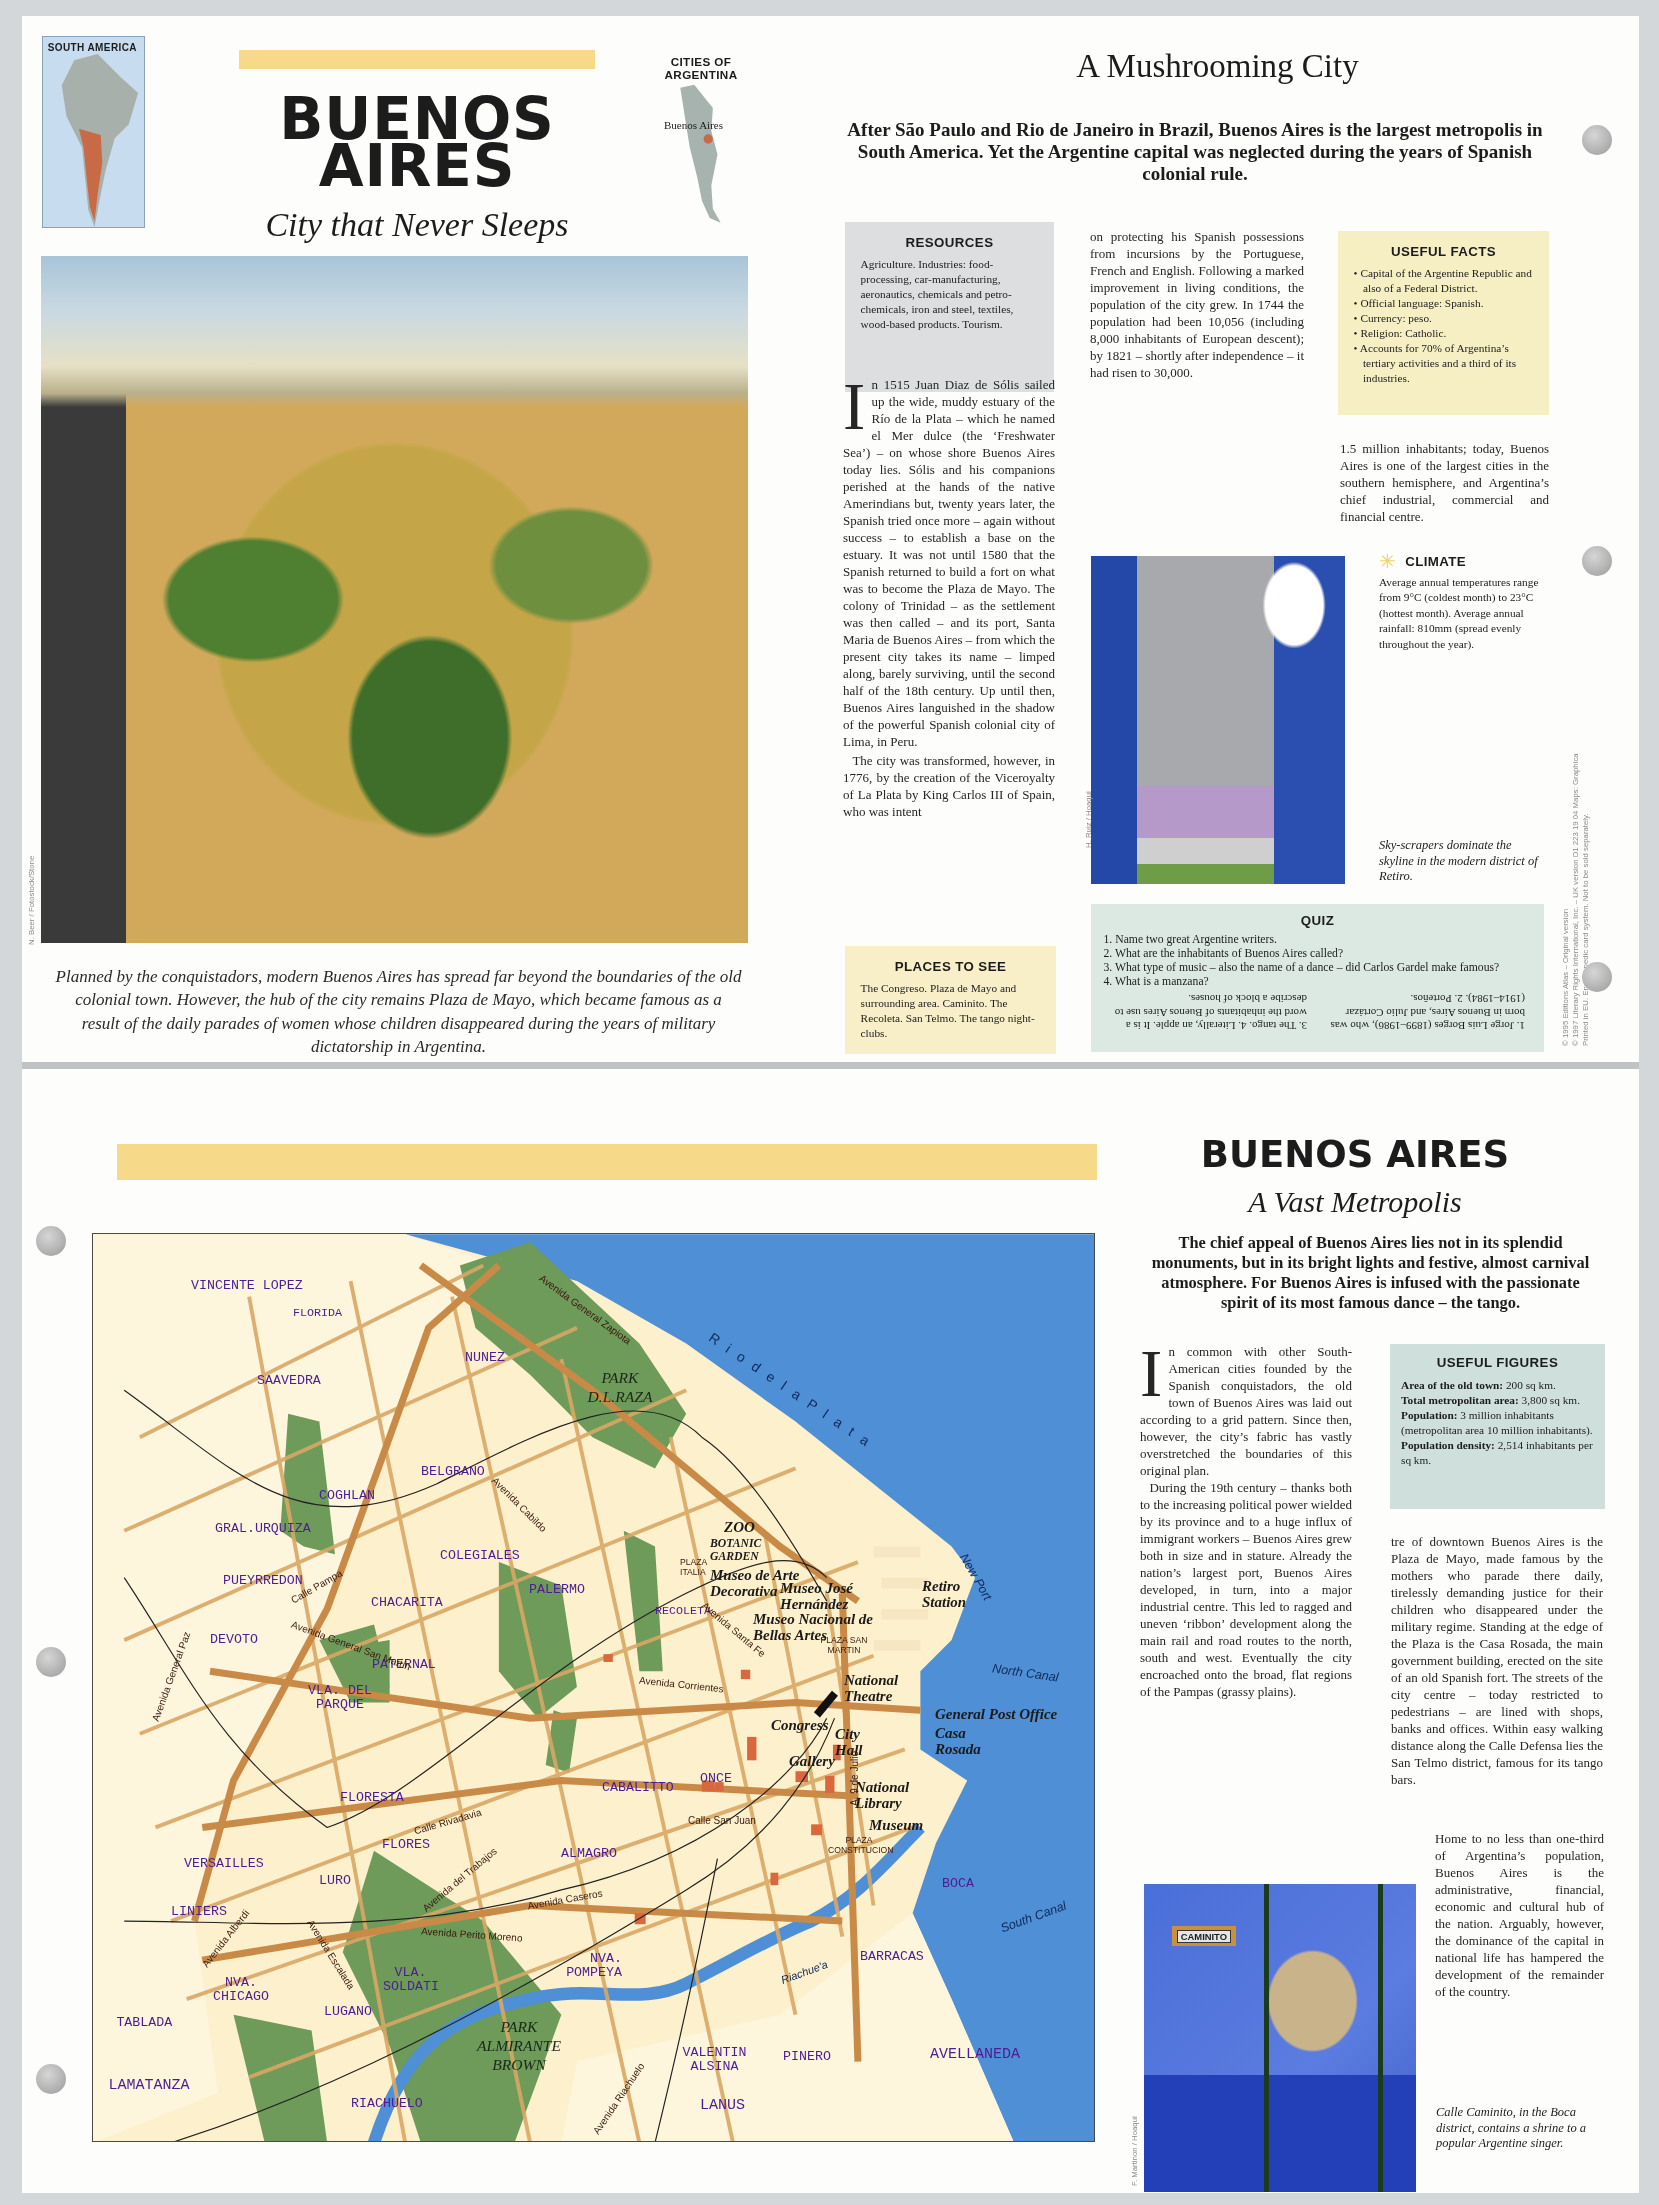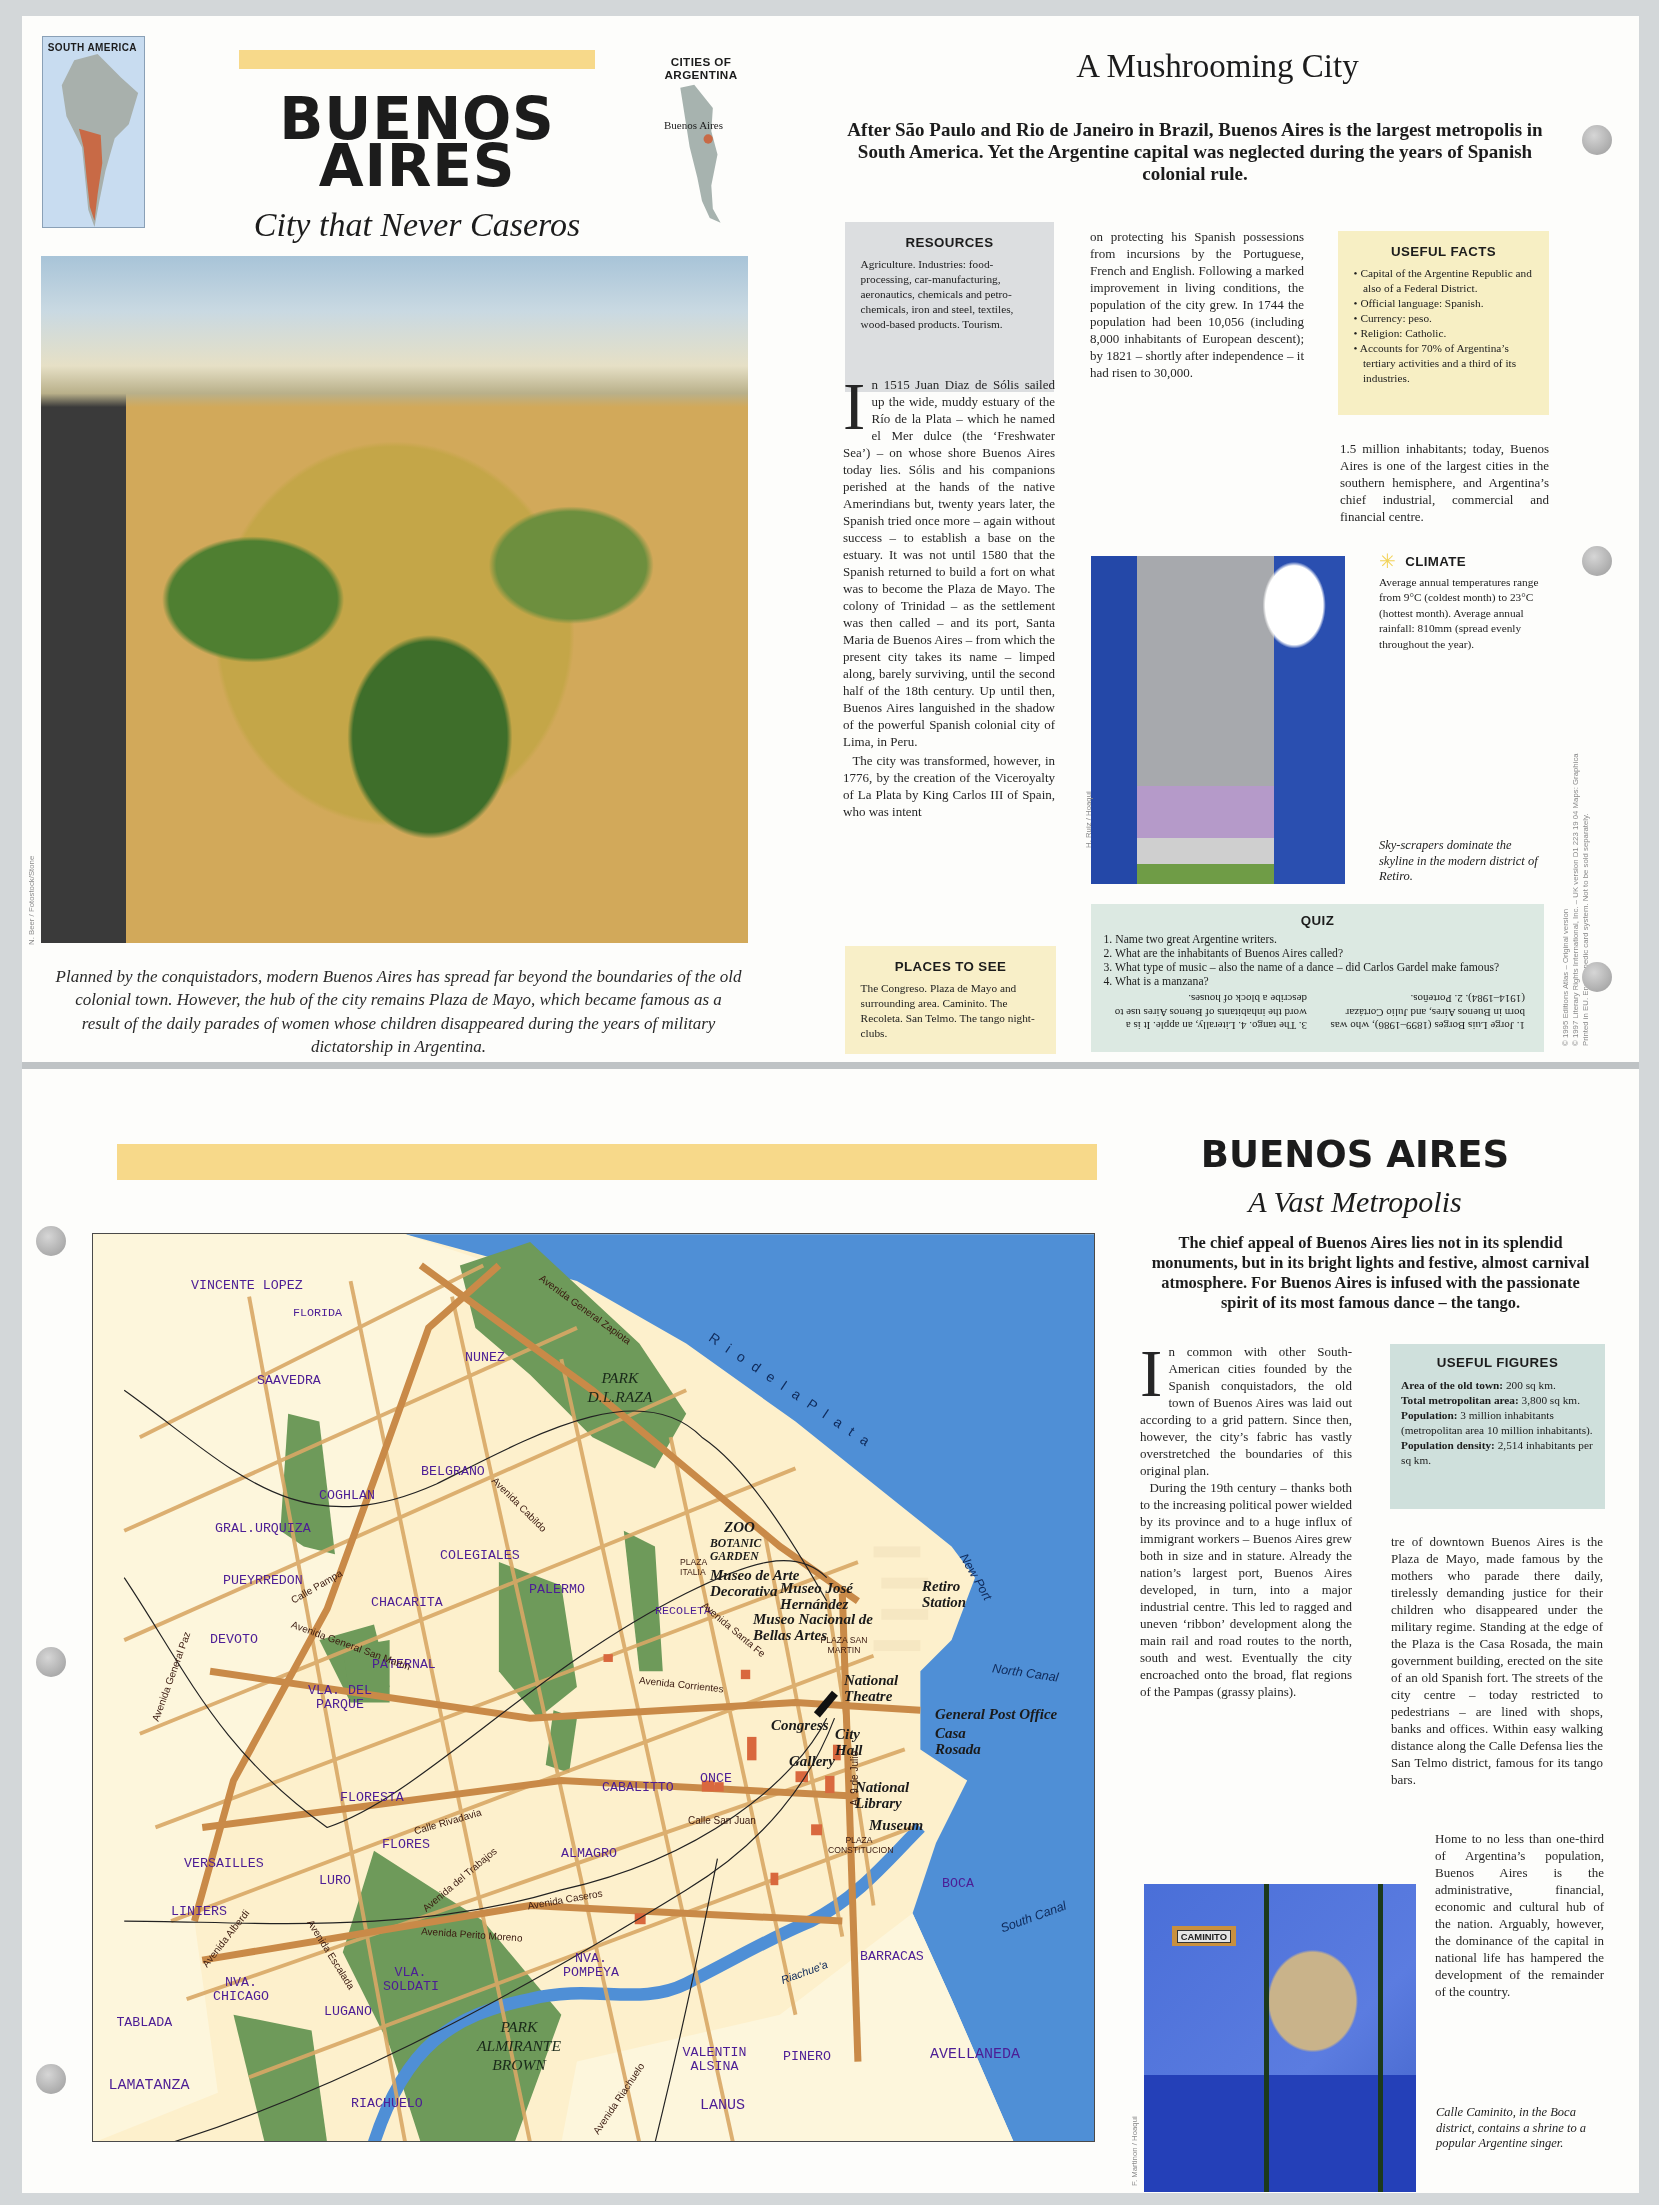--- a/index.html
+++ b/index.html
@@ -64,21 +64,21 @@
   <div class="abs map-label" style="left:4.7px;top:4.7px;font-size:10px;">SOUTH AMERICA</div>
   <svg class="abs" style="left:0;top:17px" width="103" height="173" viewBox="0 0 132 222">
     <path d="M40 8 L70 0 L100 30 L122 50 L110 90 L92 108 L80 150 L72 190 L66 222 L58 200 L54 160 L50 120 L30 80 L24 40 Z" fill="#a8b0ac"></path>
     <path d="M46 96 L74 104 L76 140 L70 180 L66 214 L60 196 L56 160 L52 120 Z" fill="#c86a46"></path>
   </svg>
 </div>
 
 <div class="abs yellow-bar" style="left:239px;top:50px;width:356px;height:19px;"></div>
 <div class="abs title-big" style="left:239px;top:86px;width:356px;">BUENOS</div>
 <div class="abs title-big" style="left:239px;top:133px;width:356px;">AIRES</div>
-<div class="abs subtitle" style="left:239px;top:206px;width:356px;">City that Never Caseros</div>
+<div class="abs subtitle" style="left:239px;top:206px;width:356px;">City that Never Sleeps</div>
 
 <div class="abs map-label" style="left:654px;top:56px;width:94px;text-align:center;font-size:11.7px;line-height:12.5px;">
   <div>CITIES OF</div>
   <div>ARGENTINA</div>
 </div>
 <svg class="abs" style="left:671px;top:84px" width="62" height="141" viewBox="0 0 80 180">
   <path d="M12 4 L30 0 L46 20 L54 30 L52 60 L60 90 L52 130 L54 160 L64 178 L50 172 L40 150 L34 120 L24 80 Z" fill="#a7b3af"></path>
   <circle cx="48" cy="70" r="6" fill="#c86a46"></circle>
 </svg>
 <div class="abs" style="left:664px;top:119px;font-size:11px;">Buenos Aires</div>
@@ -273,21 +273,21 @@
   <div class="lbl" style="left:247px;top:556px;">FLORESTA</div>
   <div class="lbl" style="left:91px;top:590px;margin-top:32px;">VERSAILLES</div>
   <div class="lbl" style="left:289px;top:603px;">FLORES</div>
   <div class="lbl" style="left:226px;top:639px;">LURO</div>
   <div class="lbl" style="left:468px;top:612px;">ALMAGRO</div>
   <div class="lbl" style="left:78px;top:670px;">LINIERS</div>
   <div class="lbl" style="left:849px;top:642px;">BOCA</div>
   <div class="lbl" style="left:767px;top:715px;">BARRACAS</div>
   <div class="lbl" style="left:117px;top:742px;width:62px;white-space:normal;text-align:center;line-height:14px;">NVA. CHICAGO</div>
   <div class="lbl" style="left:290px;top:732px;width:55px;white-space:normal;text-align:center;line-height:14px;">VLA. SOLDATI</div>
-  <div class="lbl" style="left:467px;top:718px;width:62px;white-space:normal;text-align:center;line-height:14px;">NVA. POMPEYA</div>
+  <div class="lbl" style="left:467px;top:718px;width:62px;white-space:normal;text-align:right;line-height:14px;">NVA. POMPEYA</div>
   <div class="lbl" style="left:23.4px;top:781px;">TABLADA</div>
   <div class="lbl" style="left:231px;top:770px;">LUGANO</div>
   <div class="lbl" style="left:15.6px;top:843px;font-size:15px;">LAMATANZA</div>
   <div class="lbl" style="left:258px;top:862px;">RIACHUELO</div>
   <div class="lbl" style="left:584px;top:812px;width:75px;white-space:normal;text-align:center;line-height:14px;">VALENTIN ALSINA</div>
   <div class="lbl" style="left:690px;top:815px;">PINERO</div>
   <div class="lbl" style="left:837px;top:812px;font-size:15px;">AVELLANEDA</div>
   <div class="lbl" style="left:607px;top:863px;font-size:15px;">LANUS</div>
 
   <div class="st" style="left:587px;top:323px;width:37px;white-space:normal;font-size:8.6px;">PLAZA ITALIA</div>

